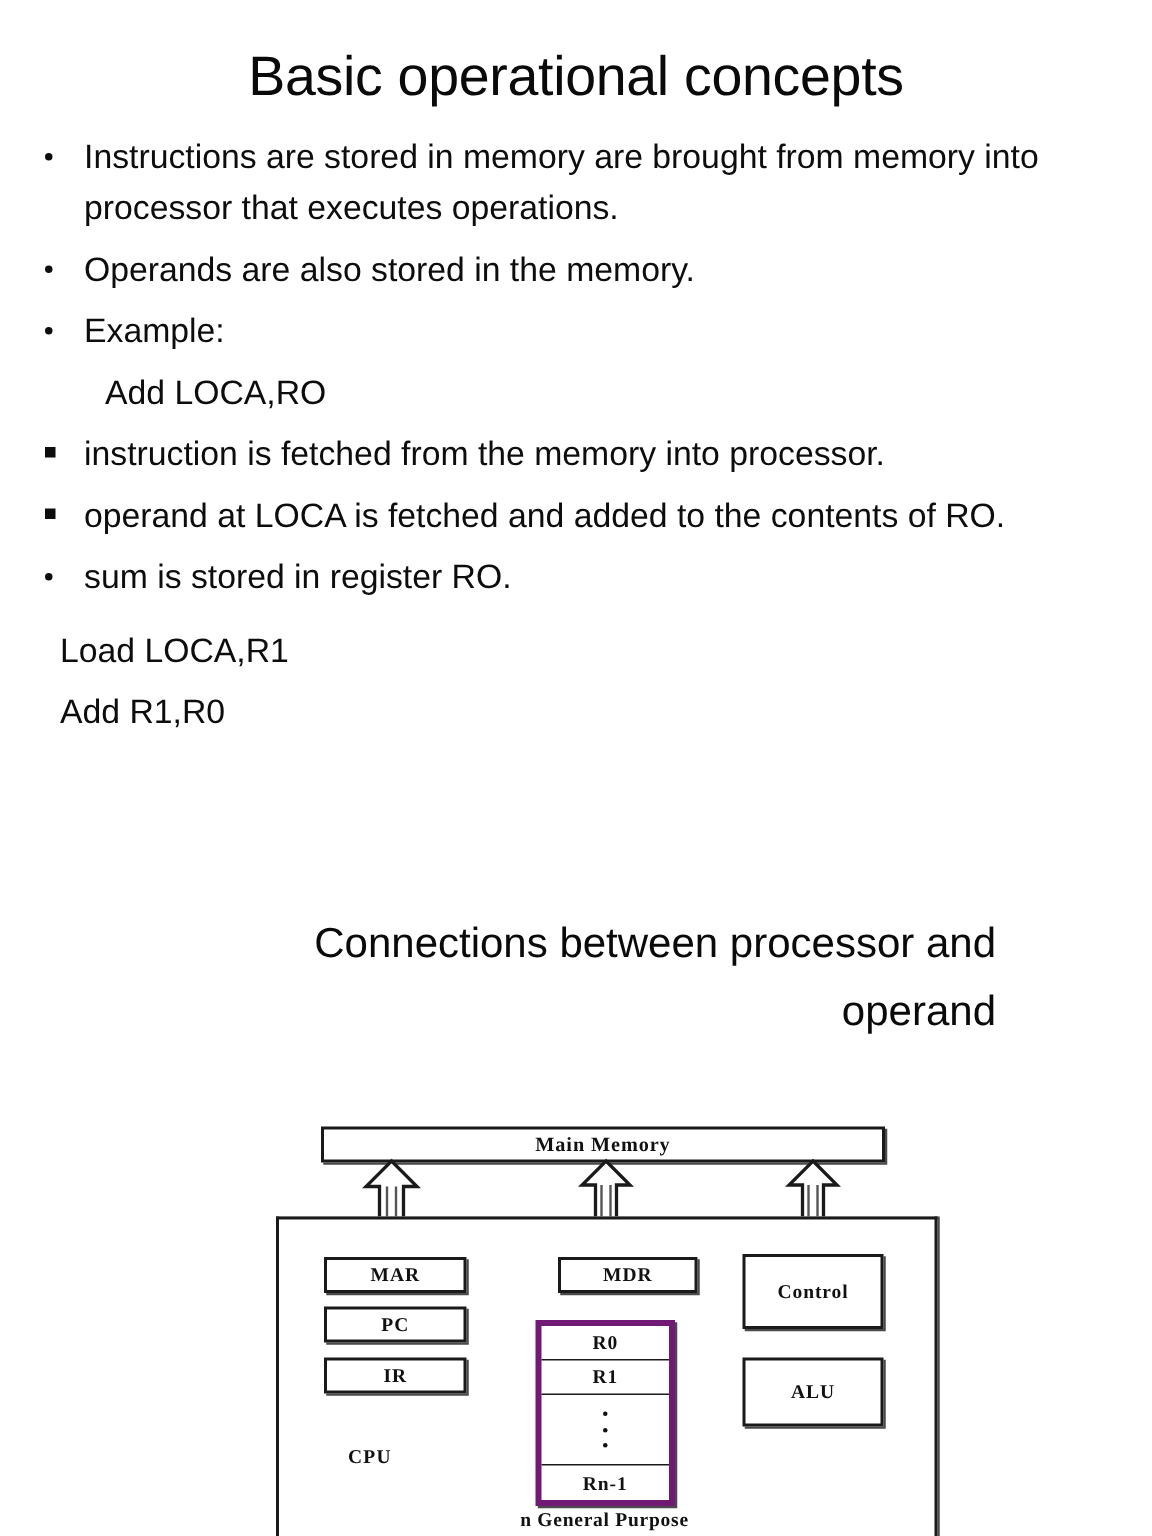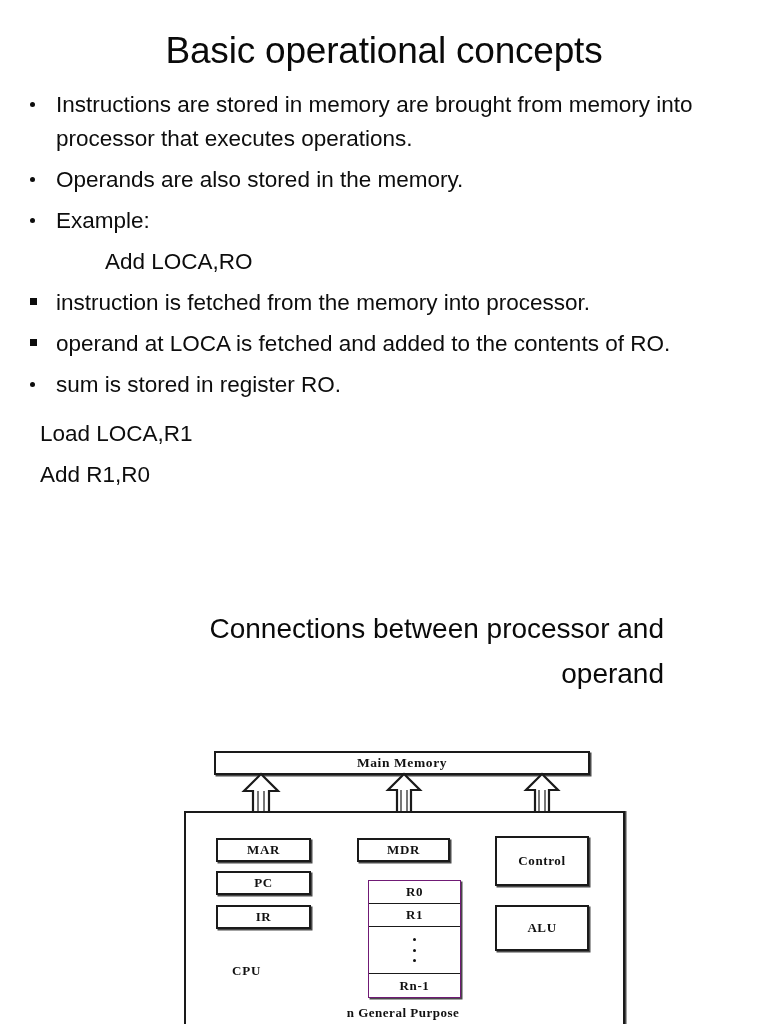--- a/index.html
+++ b/index.html
@@ -86,21 +86,21 @@
   }
 
   
   .code-line {
     position: relative;
     font-size: 22.5px;
     line-height: 34px;
     color: #0d0d0d;
     margin-bottom: 7px;
   }
-  .code-line.indent-1 { padding-left: 105px; }
+  .code-line.indent-1 { padding-left: 70px; }
   .code-line.centered { padding-left: 40px; }
   .spacer-sm { height: 8px; }
 
   .box {
     position: absolute;
     box-sizing: border-box;
     background: #ffffff;
     border: 2px solid #1a1a1a;
     box-shadow: 1.5px 1.5px 0 #4a4a4a;
     display: flex;
@@ -136,32 +136,32 @@
     font-weight: bold;
     font-size: 13px;
     letter-spacing: 0.8px;
     color: #111111;
   }
 
   #mar-box { left: 216px; top: 838px; width: 95px; height: 24px; font-size: 13px; }
   #pc-box  { left: 216px; top: 871px; width: 95px; height: 24px; font-size: 13px; }
   #ir-box  { left: 216px; top: 905px; width: 95px; height: 24px; font-size: 13px; }
 
-  #mdr-box { left: 357px; top: 838px; width: 93px; height: 24px; font-size: 13px; }
+  #mdr-box { left: 372px; top: 838px; width: 93px; height: 24px; font-size: 13px; }
 
   #control-box { left: 495px; top: 836px; width: 94px; height: 50px; font-size: 13px; }
   #alu-box     { left: 495px; top: 905px; width: 94px; height: 46px; font-size: 13px; }
 
   
   #register-file {
     position: absolute;
-    left: 368px; top: 880px;
+    left: 357px; top: 880px;
     width: 93px;
     box-sizing: border-box;
-    border: 1px solid #701a75;
+    border: 4px solid #701a75;
     background: #ffffff;
     box-shadow: 1.5px 1.5px 0 #4a4a4a;
   }
   .reg-cell {
     box-sizing: border-box;
     height: 23px;
     border-bottom: 1.5px solid #1a1a1a;
     display: flex;
     align-items: center;
     justify-content: center;

